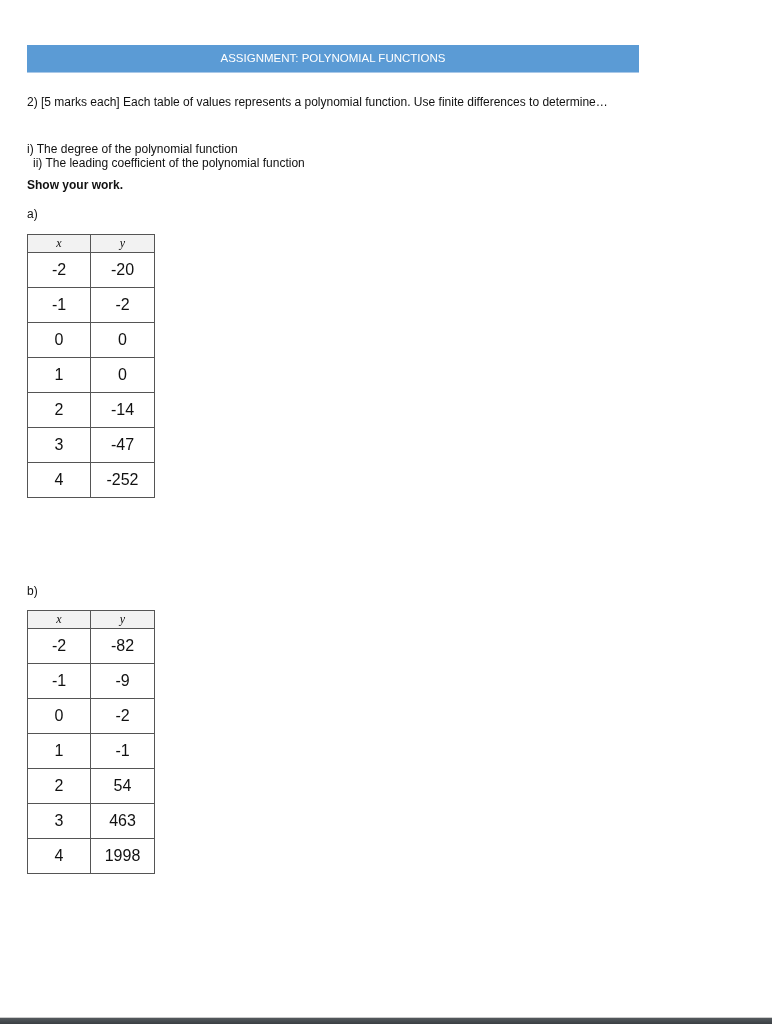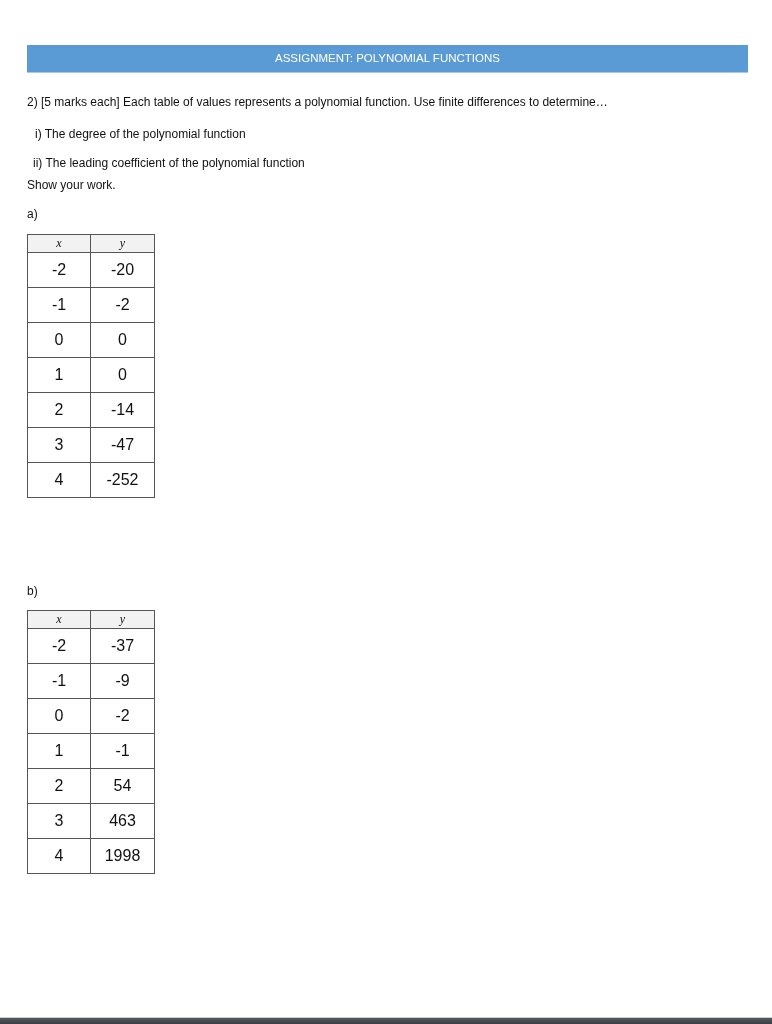--- a/index.html
+++ b/index.html
@@ -1,21 +1,21 @@
 <!DOCTYPE html>
 <html><head>
   <meta charset="utf-8">
   <style>
     html, body { margin: 0; padding: 0; }
     body {
       width: 772px; height: 1024px; position: relative; overflow: hidden;
       background: #ffffff; font-family: "Liberation Sans", sans-serif; color: #111;
     }
     .banner {
-      position: absolute; left: 27px; top: 45px; width: 721px; height: 27px;
+      position: absolute; left: 27px; top: 45px; width: 612px; height: 27px;
       background: #5b9bd5; border-bottom: 1px solid #a9c8e8;
       color: #ffffff; font-size: 11.5px; text-align: center; line-height: 27px;
     }
     .text { position: absolute; left: 27px; font-size: 12px; white-space: nowrap; }
     table.vals {
       position: absolute; left: 27px; border-collapse: collapse;
     }
     table.vals th {
       background: #f2f2f2; font-family: "Liberation Serif", serif; font-style: italic;
       font-weight: normal; font-size: 12px; height: 17px; padding: 0;
@@ -34,23 +34,23 @@
     }
   </style>
 </head>
 <body>
 
 <div class="banner">
   <span>ASSIGNMENT:  POLYNOMIAL FUNCTIONS</span>
 </div>
 
 <div class="text" style="top:95px;">2)  [5 marks each] Each table of values represents a polynomial function.  Use finite differences to determine…</div>
-<div class="text" style="top:127px;margin-left:8px;">i)  The degree of the polynomial function</div>
+<div class="text" style="top:142px;">i)  The degree of the polynomial function</div>
 <div class="text" style="top:156px;margin-left:6px;">ii)  The leading coefficient of the polynomial function</div>
-<div class="text" style="top:178px;">Show your work.</div>
+<div class="text" style="top:178px;font-weight:bold;">Show your work.</div>
 
 <div class="text" style="top:207px;">a)</div>
 <table class="vals" style="top:234px;">
   <colgroup>
       <col class="cx">
       <col class="cy">
     </colgroup>
   <tbody>
       <tr>
     <th>x</th>
@@ -93,21 +93,21 @@
       <col class="cx">
       <col class="cy">
     </colgroup>
   <tbody>
       <tr>
     <th>x</th>
     <th>y</th>
   </tr>
   <tr>
         <td>-2</td>
-        <td>-37</td>
+        <td>-82</td>
       </tr>
   <tr>
         <td>-1</td>
         <td>-9</td>
       </tr>
   <tr>
         <td>0</td>
         <td>-2</td>
       </tr>
   <tr>

